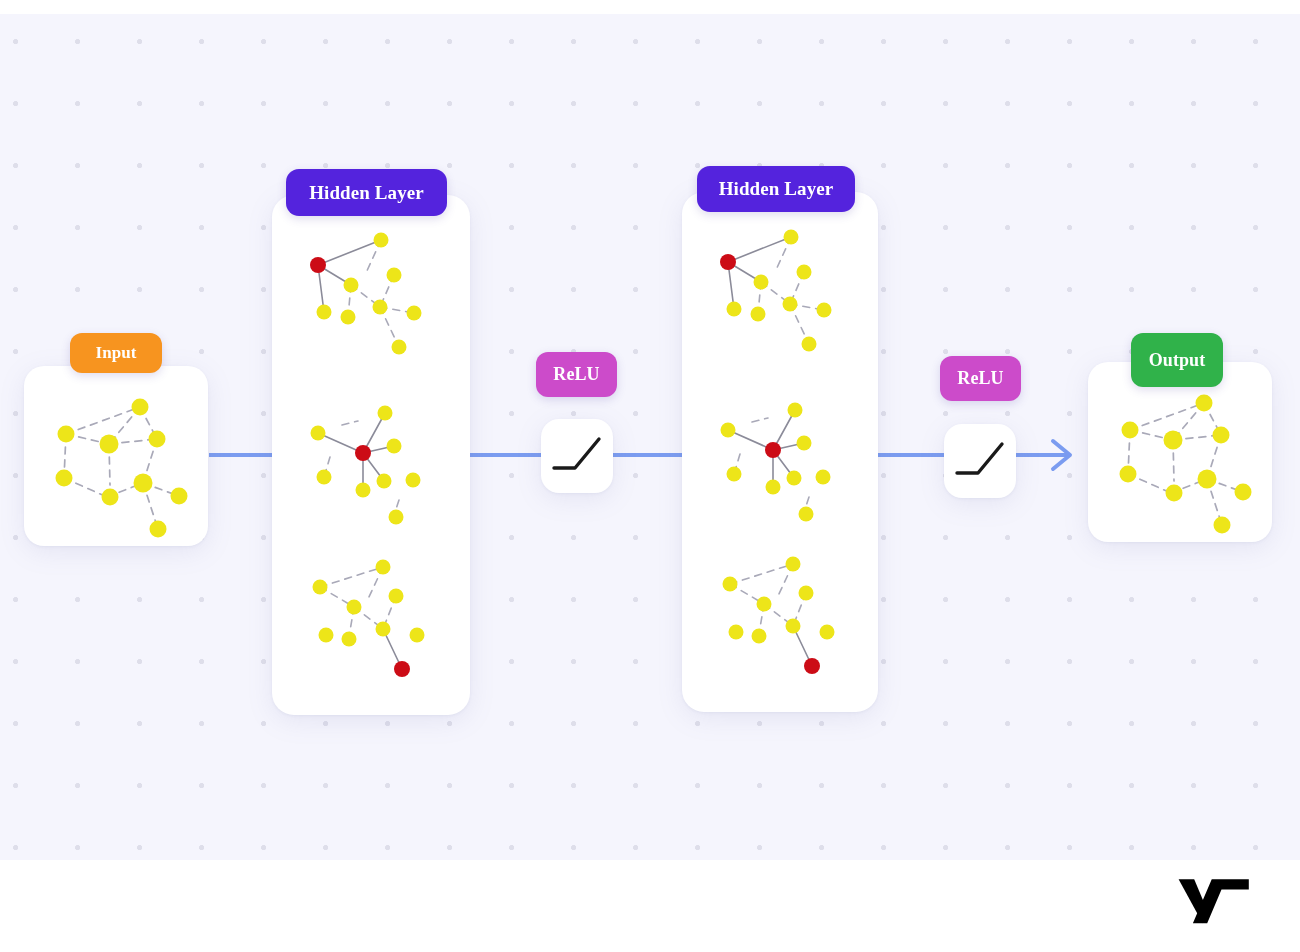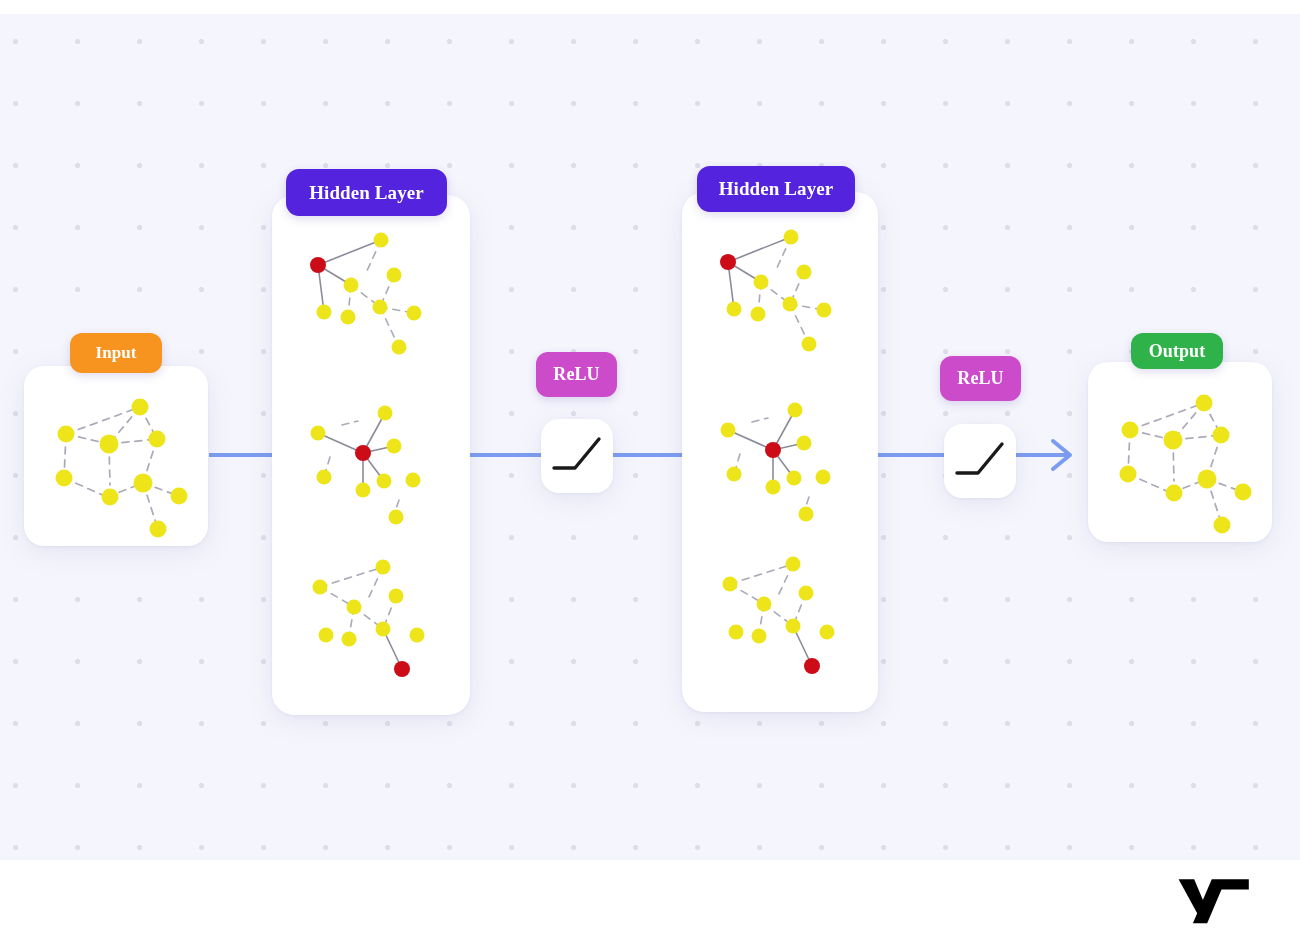--- a/index.html
+++ b/index.html
@@ -76,21 +76,21 @@
     letter-spacing: 0.1px;
     white-space: nowrap;
     box-shadow: 0 3px 10px rgba(80,60,160,0.18);
     font-family: Liberation Serif, serif;
   }
   #badge-input  { left: 70px;  top: 333px;  width: 92px;  height: 40px; font-size: 17px; background: #f7941f; border-radius: 12px; }
   #badge-h1     { left: 286px; top: 169px;  width: 161px; height: 47px; font-size: 19px; background: #5423dd; border-radius: 13px; }
   #badge-relu1  { left: 536px; top: 352px;  width: 81px;  height: 45px; font-size: 18px; background: #cc4bca; border-radius: 12px; }
   #badge-h2     { left: 697px; top: 166px;  width: 158px; height: 46px; font-size: 19px; background: #5423dd; border-radius: 13px; }
   #badge-relu2  { left: 940px; top: 356px;  width: 81px;  height: 45px; font-size: 18px; background: #cc4bca; border-radius: 12px; }
-  #badge-output { left: 1131px; top: 333px; width: 92px;  height: 36px; font-size: 18px; background: #30b24a; border-radius: 12px; }
+  #badge-output { left: 1131px; top: 333px; width: 92px;  height: 54px; font-size: 18px; background: #30b24a; border-radius: 12px; }
 
   
   .relu-glyph {
     position: absolute;
     left: 0; top: 0;
     width: 100%; height: 100%;
   }
 
   
   .graph {

